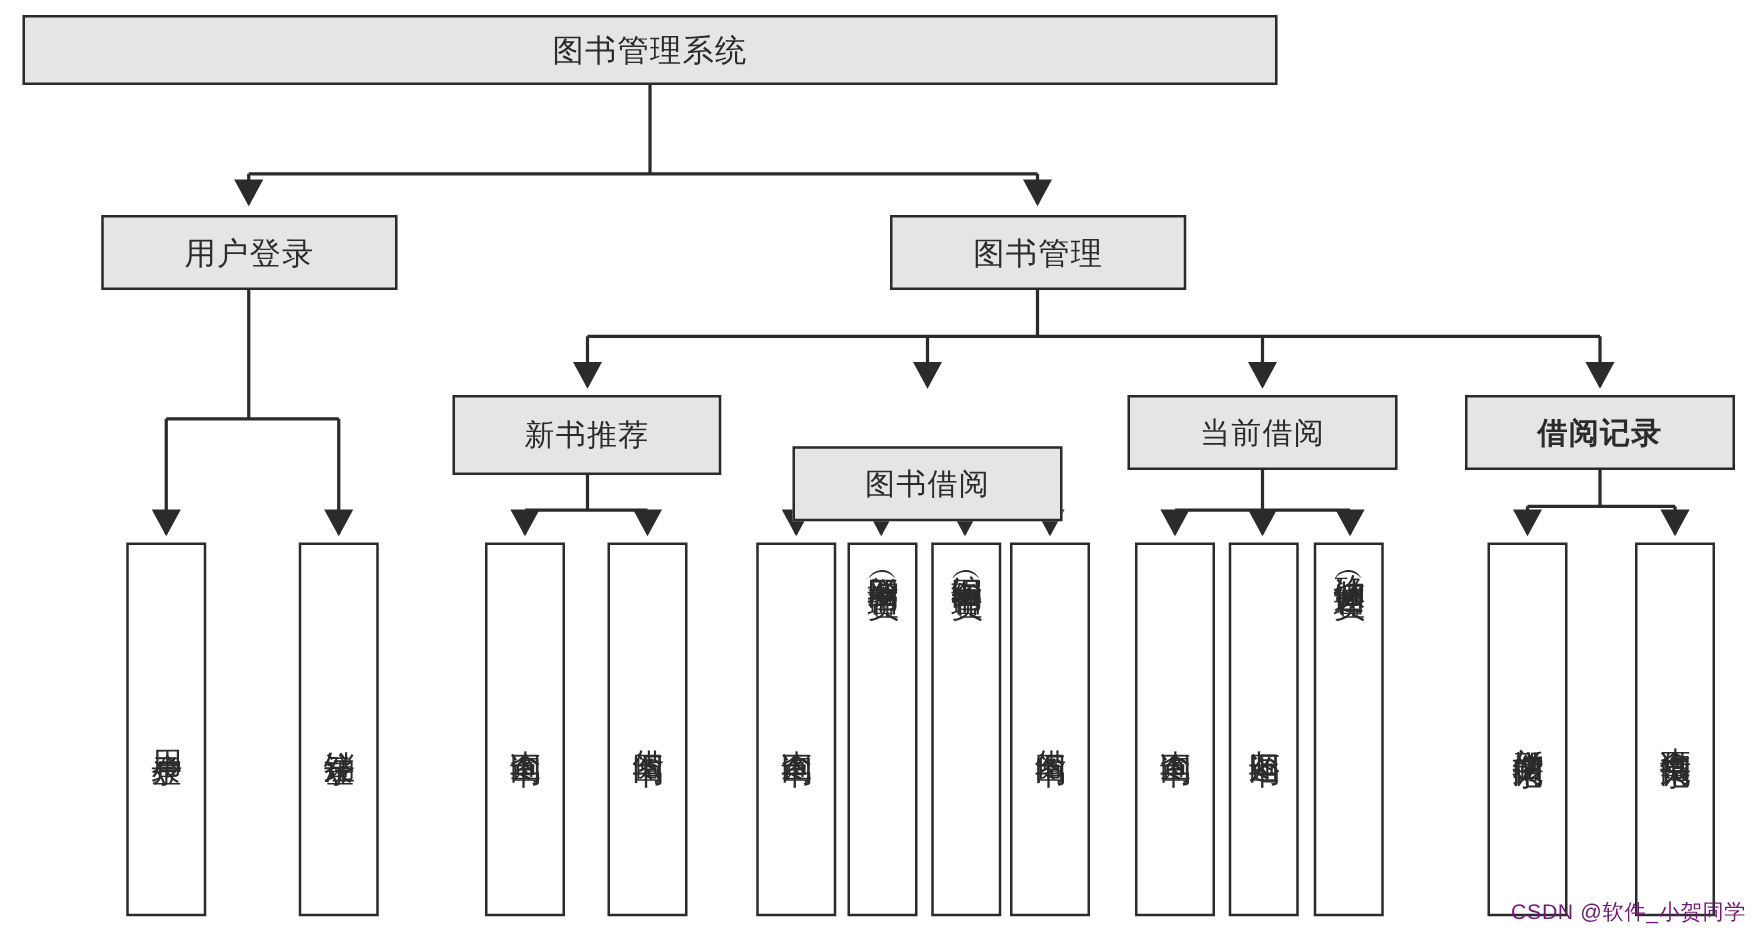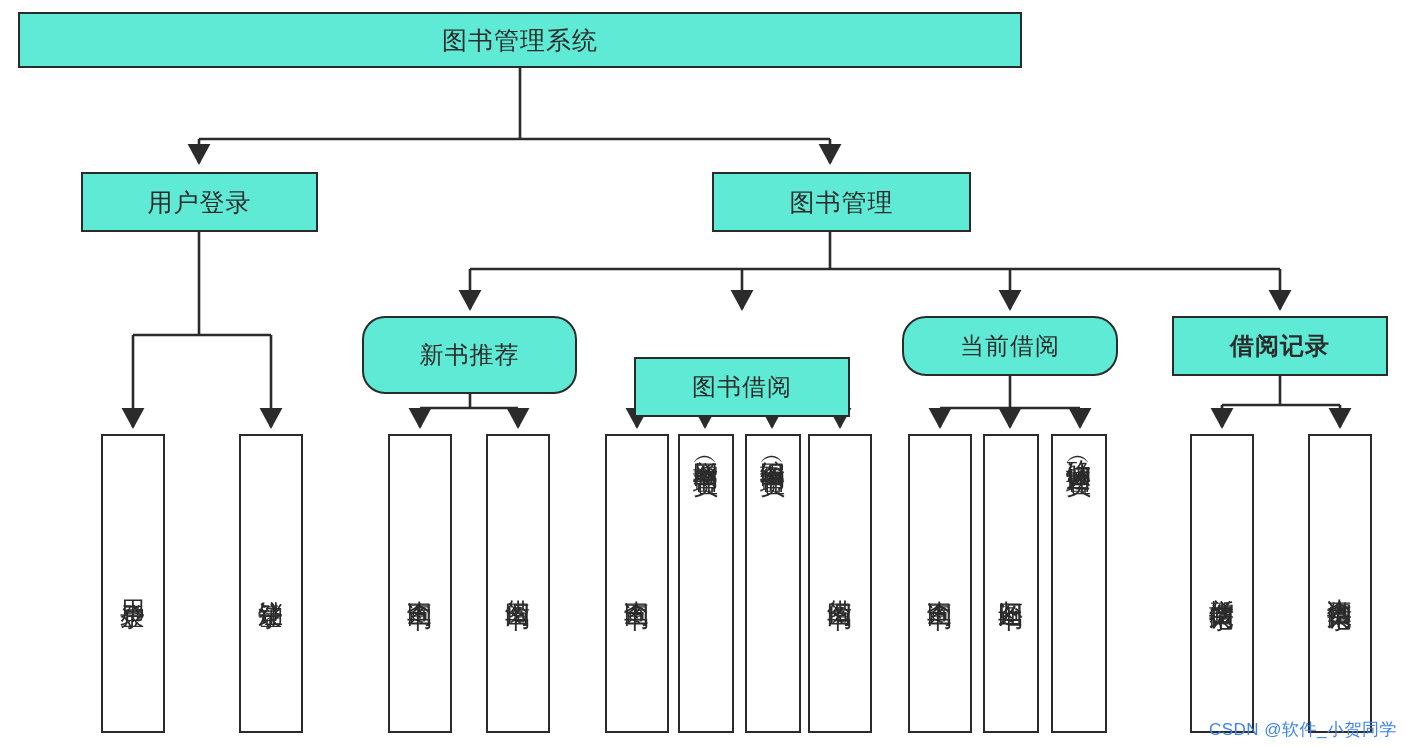--- a/index.html
+++ b/index.html
@@ -7,21 +7,21 @@
     width:1405px;height:747px;background:#ffffff;
     font-family:"Liberation Sans","DejaVu Sans",sans-serif;
     overflow:hidden;position:relative;
   }
   #canvas{position:absolute;left:0;top:0;width:1405px;height:747px;}
   .edges{position:absolute;left:0;top:0;width:1405px;height:747px;pointer-events:none;}
 
   .node{
     position:absolute;
     box-sizing:border-box;
-    background:#5eead4;
+    background:#e5e5e5;
     border:2.5px solid #2b2b2b;
     color:#2b2b2b;
     display:flex;
     align-items:center;
     justify-content:center;
     font-size:25px;
     letter-spacing:1px;
     white-space:nowrap;
   }
   .node.root{font-size:25px;}
@@ -49,21 +49,21 @@
     text-align:center;
     white-space:nowrap;
   }
   .leaf.topalign{align-items:flex-start;}
   .leaf.topalign .vtext{padding-top:4px;}
 
   .watermark{
     position:absolute;
     right:8px;bottom:6px;
     font-size:17px;
-    color:#3b82f6;
+    color:#701a75;
     letter-spacing:0.5px;
     white-space:nowrap;
   }
 </style>
 </head>
 <body>
 
 <div id="canvas">
 
   <svg class="edges" viewBox="0 0 1405 747" width="1405" height="747">
@@ -112,25 +112,25 @@
       <path d="M 1280 376 L 1280 405"></path>
       <path d="M 1222 405 L 1340 405"></path>
       <path d="M 1222 405 L 1222 427" marker-end="url(#arrow)"></path>
       <path d="M 1340 405 L 1340 427" marker-end="url(#arrow)"></path>
     </g>
   </svg>
 
   <div class="node root" style="left:18px;top:12px;width:1004px;height:56px;">图书管理系统</div>
 
   <div class="node lvl2" style="left:81px;top:172px;width:237px;height:60px;">用户登录</div>
-  <div class="node lvl2" style="left:712px;top:172px;width:259px;height:60px;">图书管理</div>
+  <div class="node lvl2" style="left:712px;top:172px;width:237px;height:60px;">图书管理</div>
 
-  <div class="node lvl3" style="left:362px;top:316px;width:215px;height:78px;border-radius:23px;">新书推荐</div>
+  <div class="node lvl3" style="left:362px;top:316px;width:215px;height:64px;">新书推荐</div>
   <div class="node lvl3" style="left:634px;top:316px;width:216px;height:60px;margin-top:41px;">图书借阅</div>
-  <div class="node lvl3" style="left:902px;top:316px;width:216px;height:60px;border-radius:24px;">当前借阅</div>
+  <div class="node lvl3" style="left:902px;top:316px;width:216px;height:60px;">当前借阅</div>
   <div class="node lvl3" style="left:1172px;top:316px;width:216px;height:60px;font-weight:bold;">借阅记录</div>
 
   <div class="leaf" style="left:101px;top:434px;width:64px;height:299px;">
     <span class="vtext">用户登录</span>
   </div>
   <div class="leaf" style="left:239px;top:434px;width:64px;height:299px;">
     <span class="vtext">注销登录</span>
   </div>
 
   <div class="leaf" style="left:388px;top:434px;width:64px;height:299px;">

